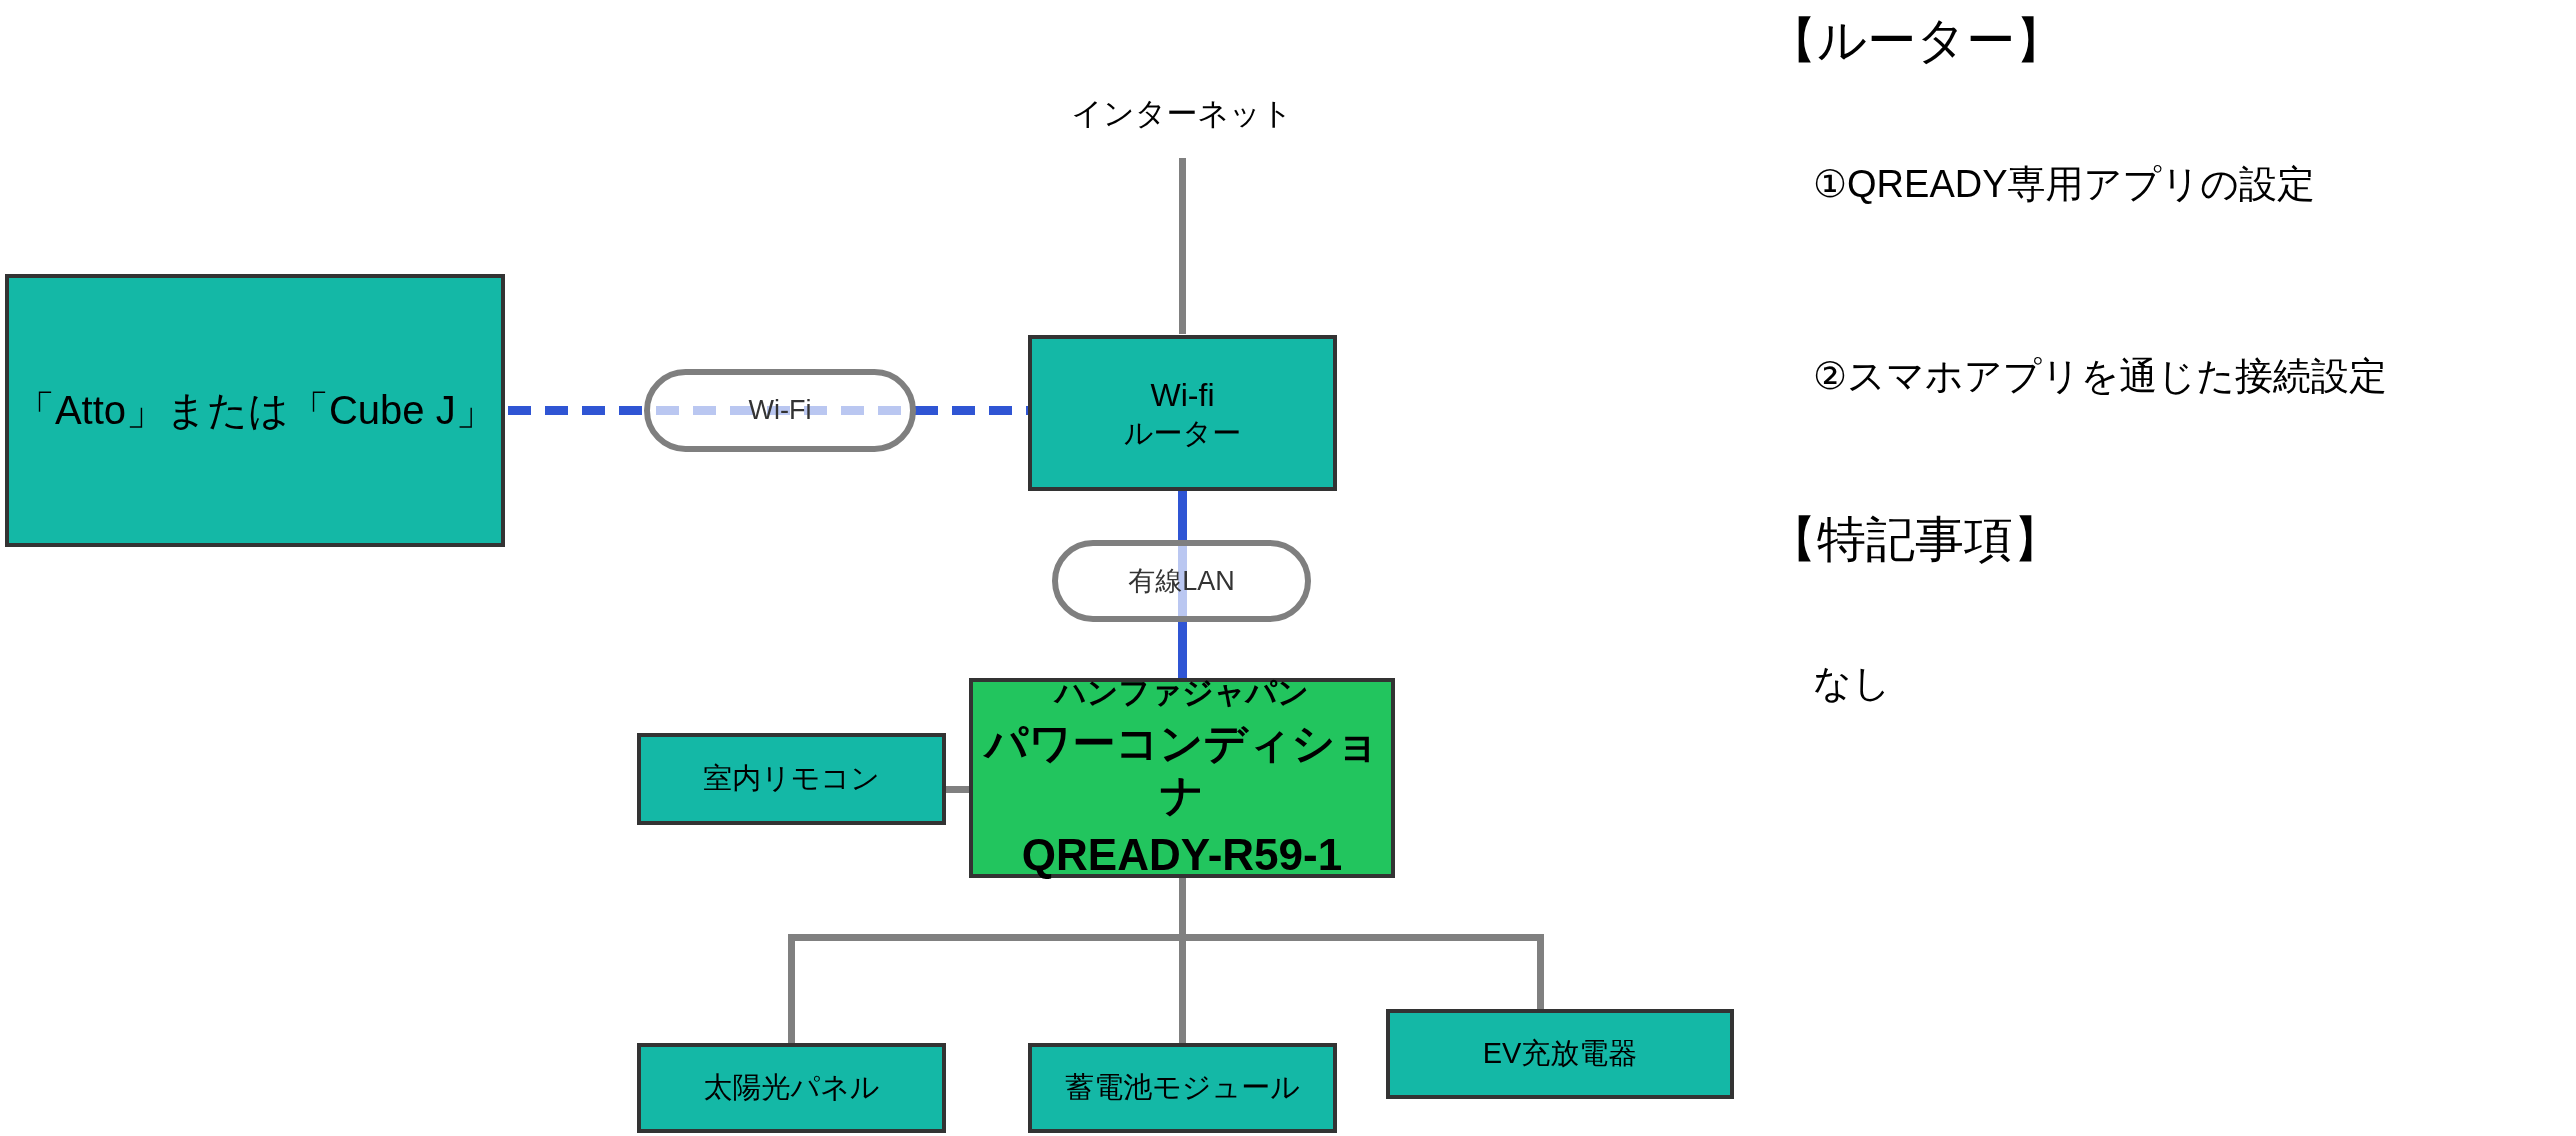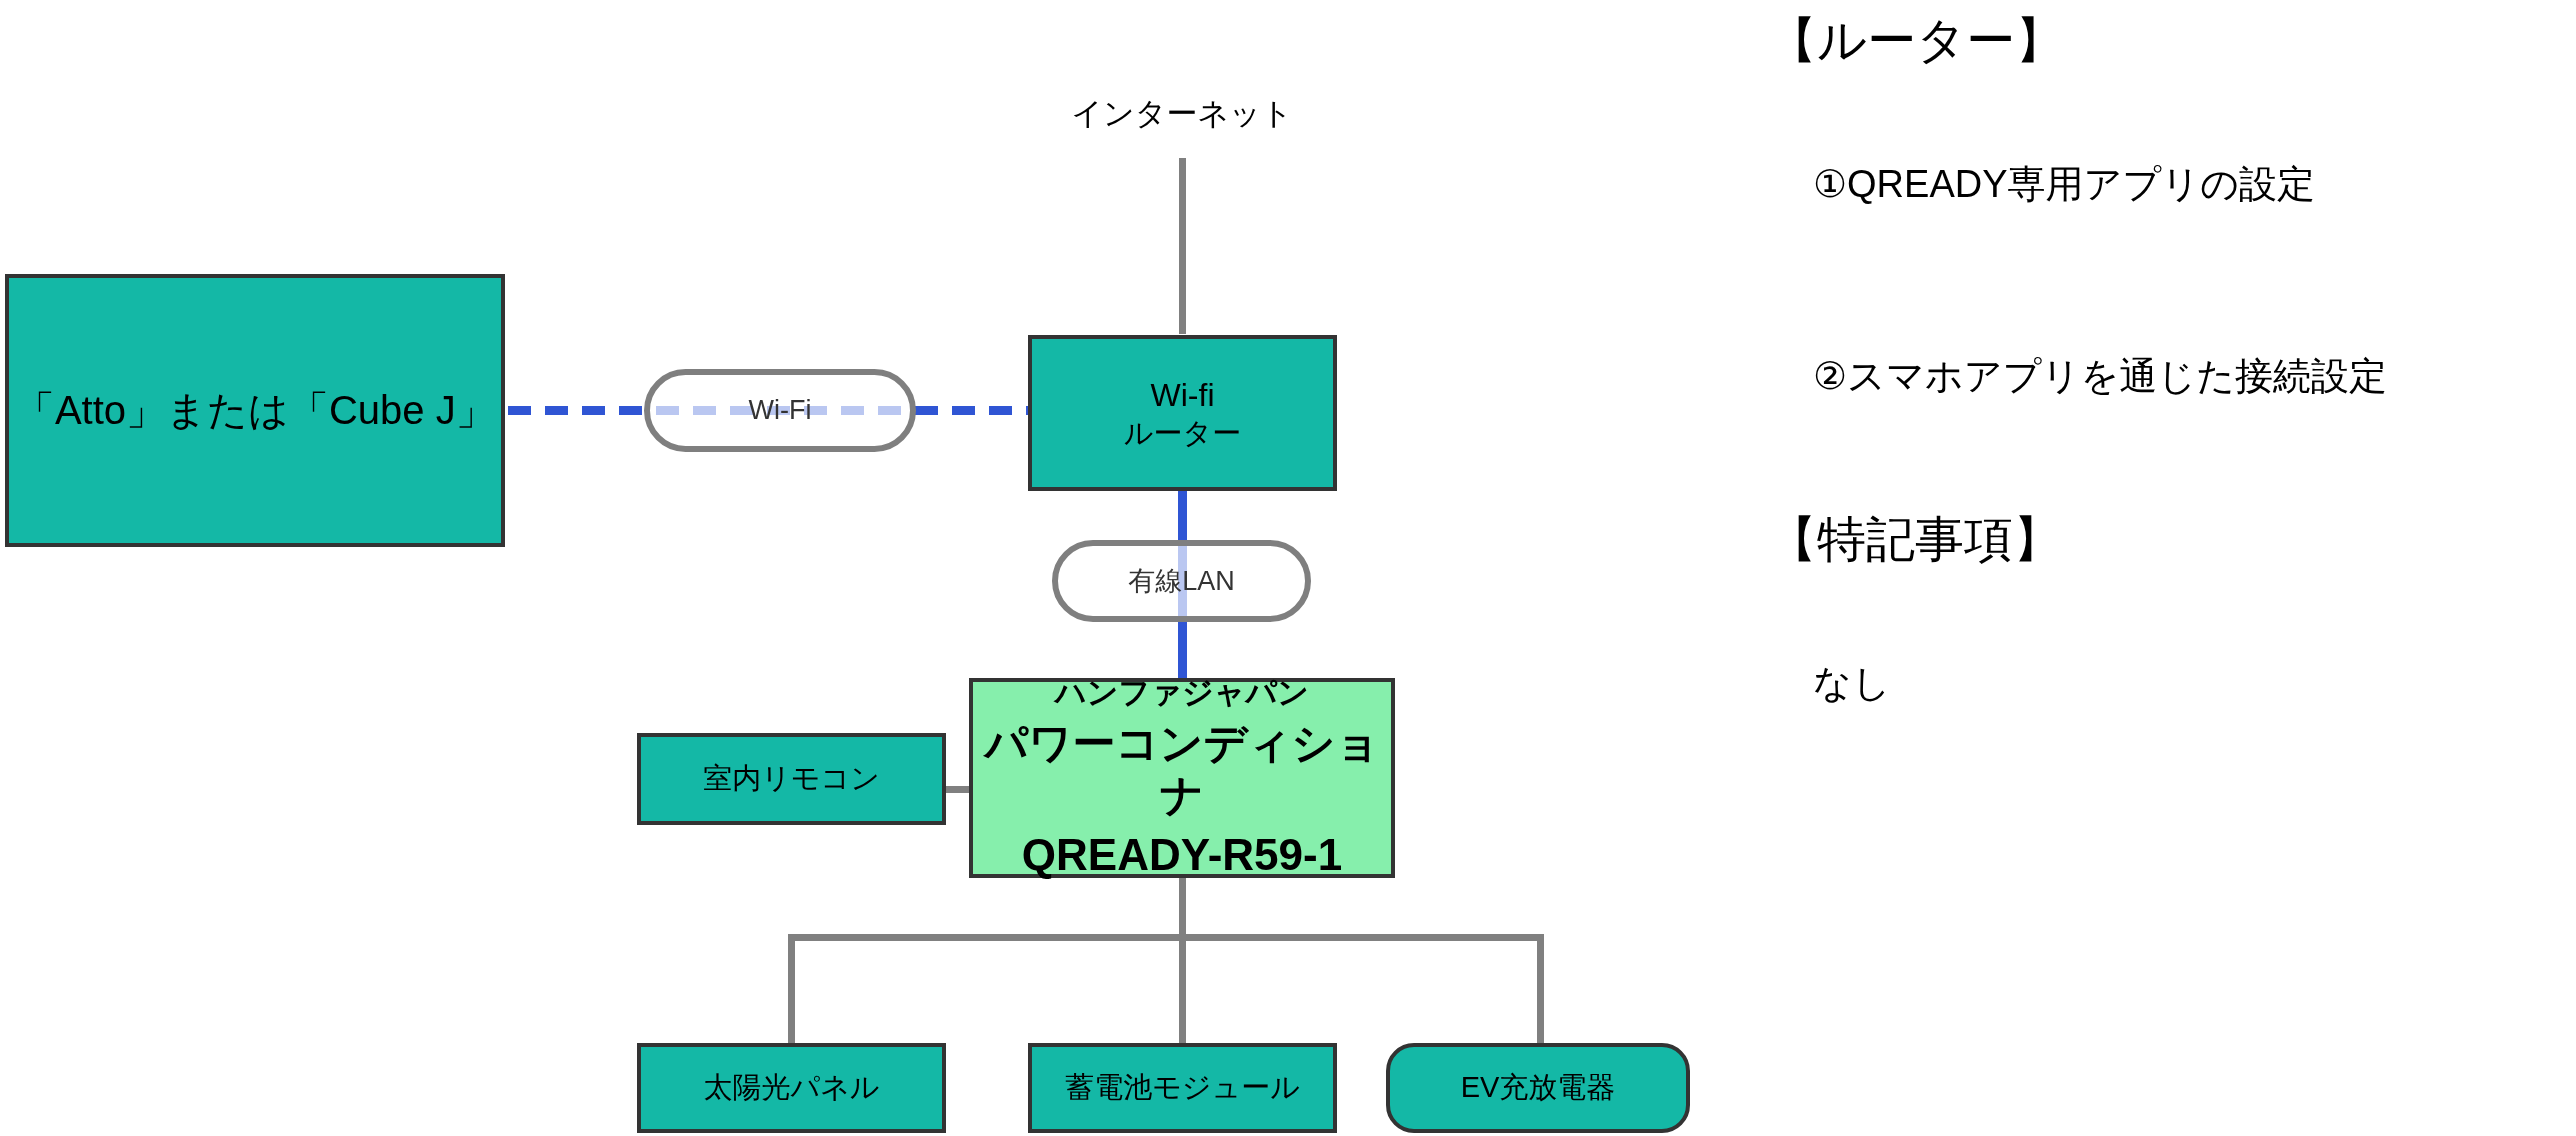--- a/index.html
+++ b/index.html
@@ -69,37 +69,37 @@
 
   <div class="box" style="left:1028px;top:335px;width:309px;height:156px;">
     <div class="router-l1">Wi-fi</div>
     <div class="router-l2">ルーター</div>
   </div>
 
   <div class="pill" style="left:1052px;top:540px;width:259px;height:82px;">
     <span>有線LAN</span>
   </div>
 
-  <div class="box" style="left:969px;top:678px;width:426px;height:200px;background:#86efac;border-width:4.7px;">
+  <div class="box" style="left:969px;top:678px;width:426px;height:200px;background:#22c55e;border-width:4.7px;">
     <div class="pc-l1">ハンファジャパン</div>
     <div class="pc-l2">パワーコンディショナ</div>
     <div class="pc-l3">QREADY-R59-1</div>
   </div>
 
   <div class="box" style="left:637px;top:733px;width:309px;height:92px;">
     <div class="remote-label">室内リモコン</div>
   </div>
 
   <div class="box" style="left:1028px;top:1043px;width:309px;height:90px;">
     <div class="device-label">蓄電池モジュール</div>
   </div>
   <div class="box" style="left:637px;top:1043px;width:309px;height:90px;">
     <div class="device-label">太陽光パネル</div>
   </div>
-  <div class="box" style="left:1386px;top:1043px;width:304px;height:90px;border-radius:28px;">
+  <div class="box" style="left:1386px;top:1009px;width:348px;height:90px;">
     <div class="device-label">EV充放電器</div>
   </div>
 
   <div class="note note-title" style="left:1768px;top:12px;">【ルーター】</div>
   <div class="note note-body" style="left:1813px;top:163px;">①QREADY専用アプリの設定</div>
   <div class="note note-body" style="left:1813px;top:355px;">②スマホアプリを通じた接続設定</div>
   <div class="note note-title" style="left:1768px;top:511px;">【特記事項】</div>
   <div class="note note-body" style="left:1813px;top:662px;">なし</div>
 
 </div>

